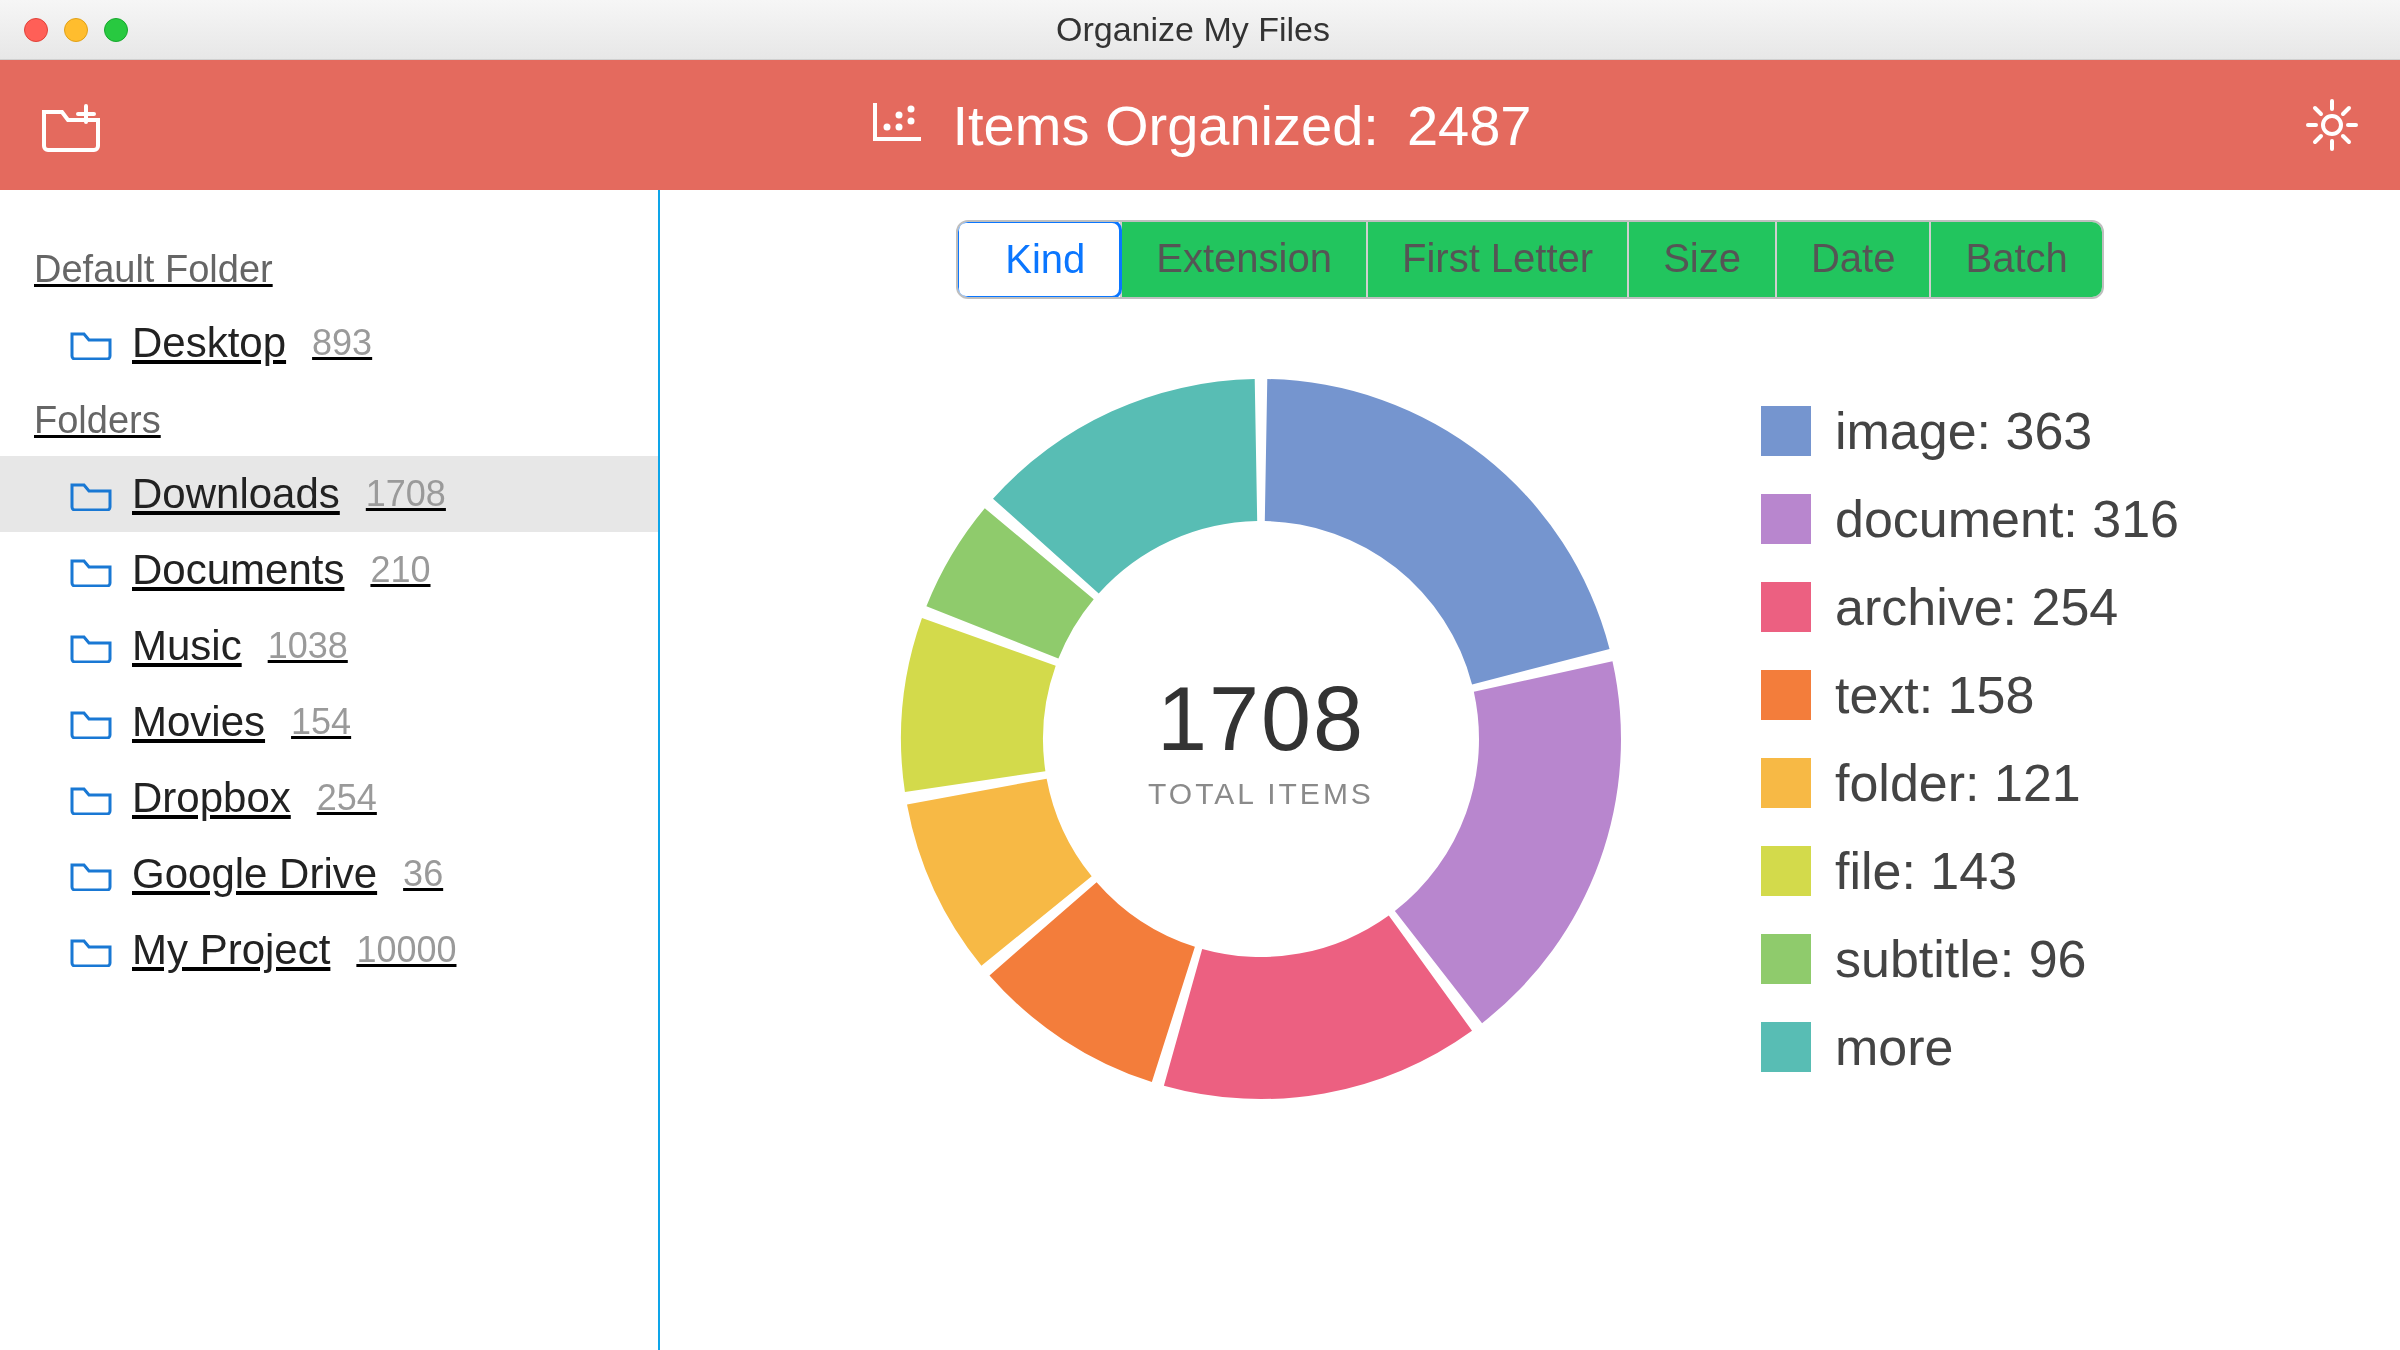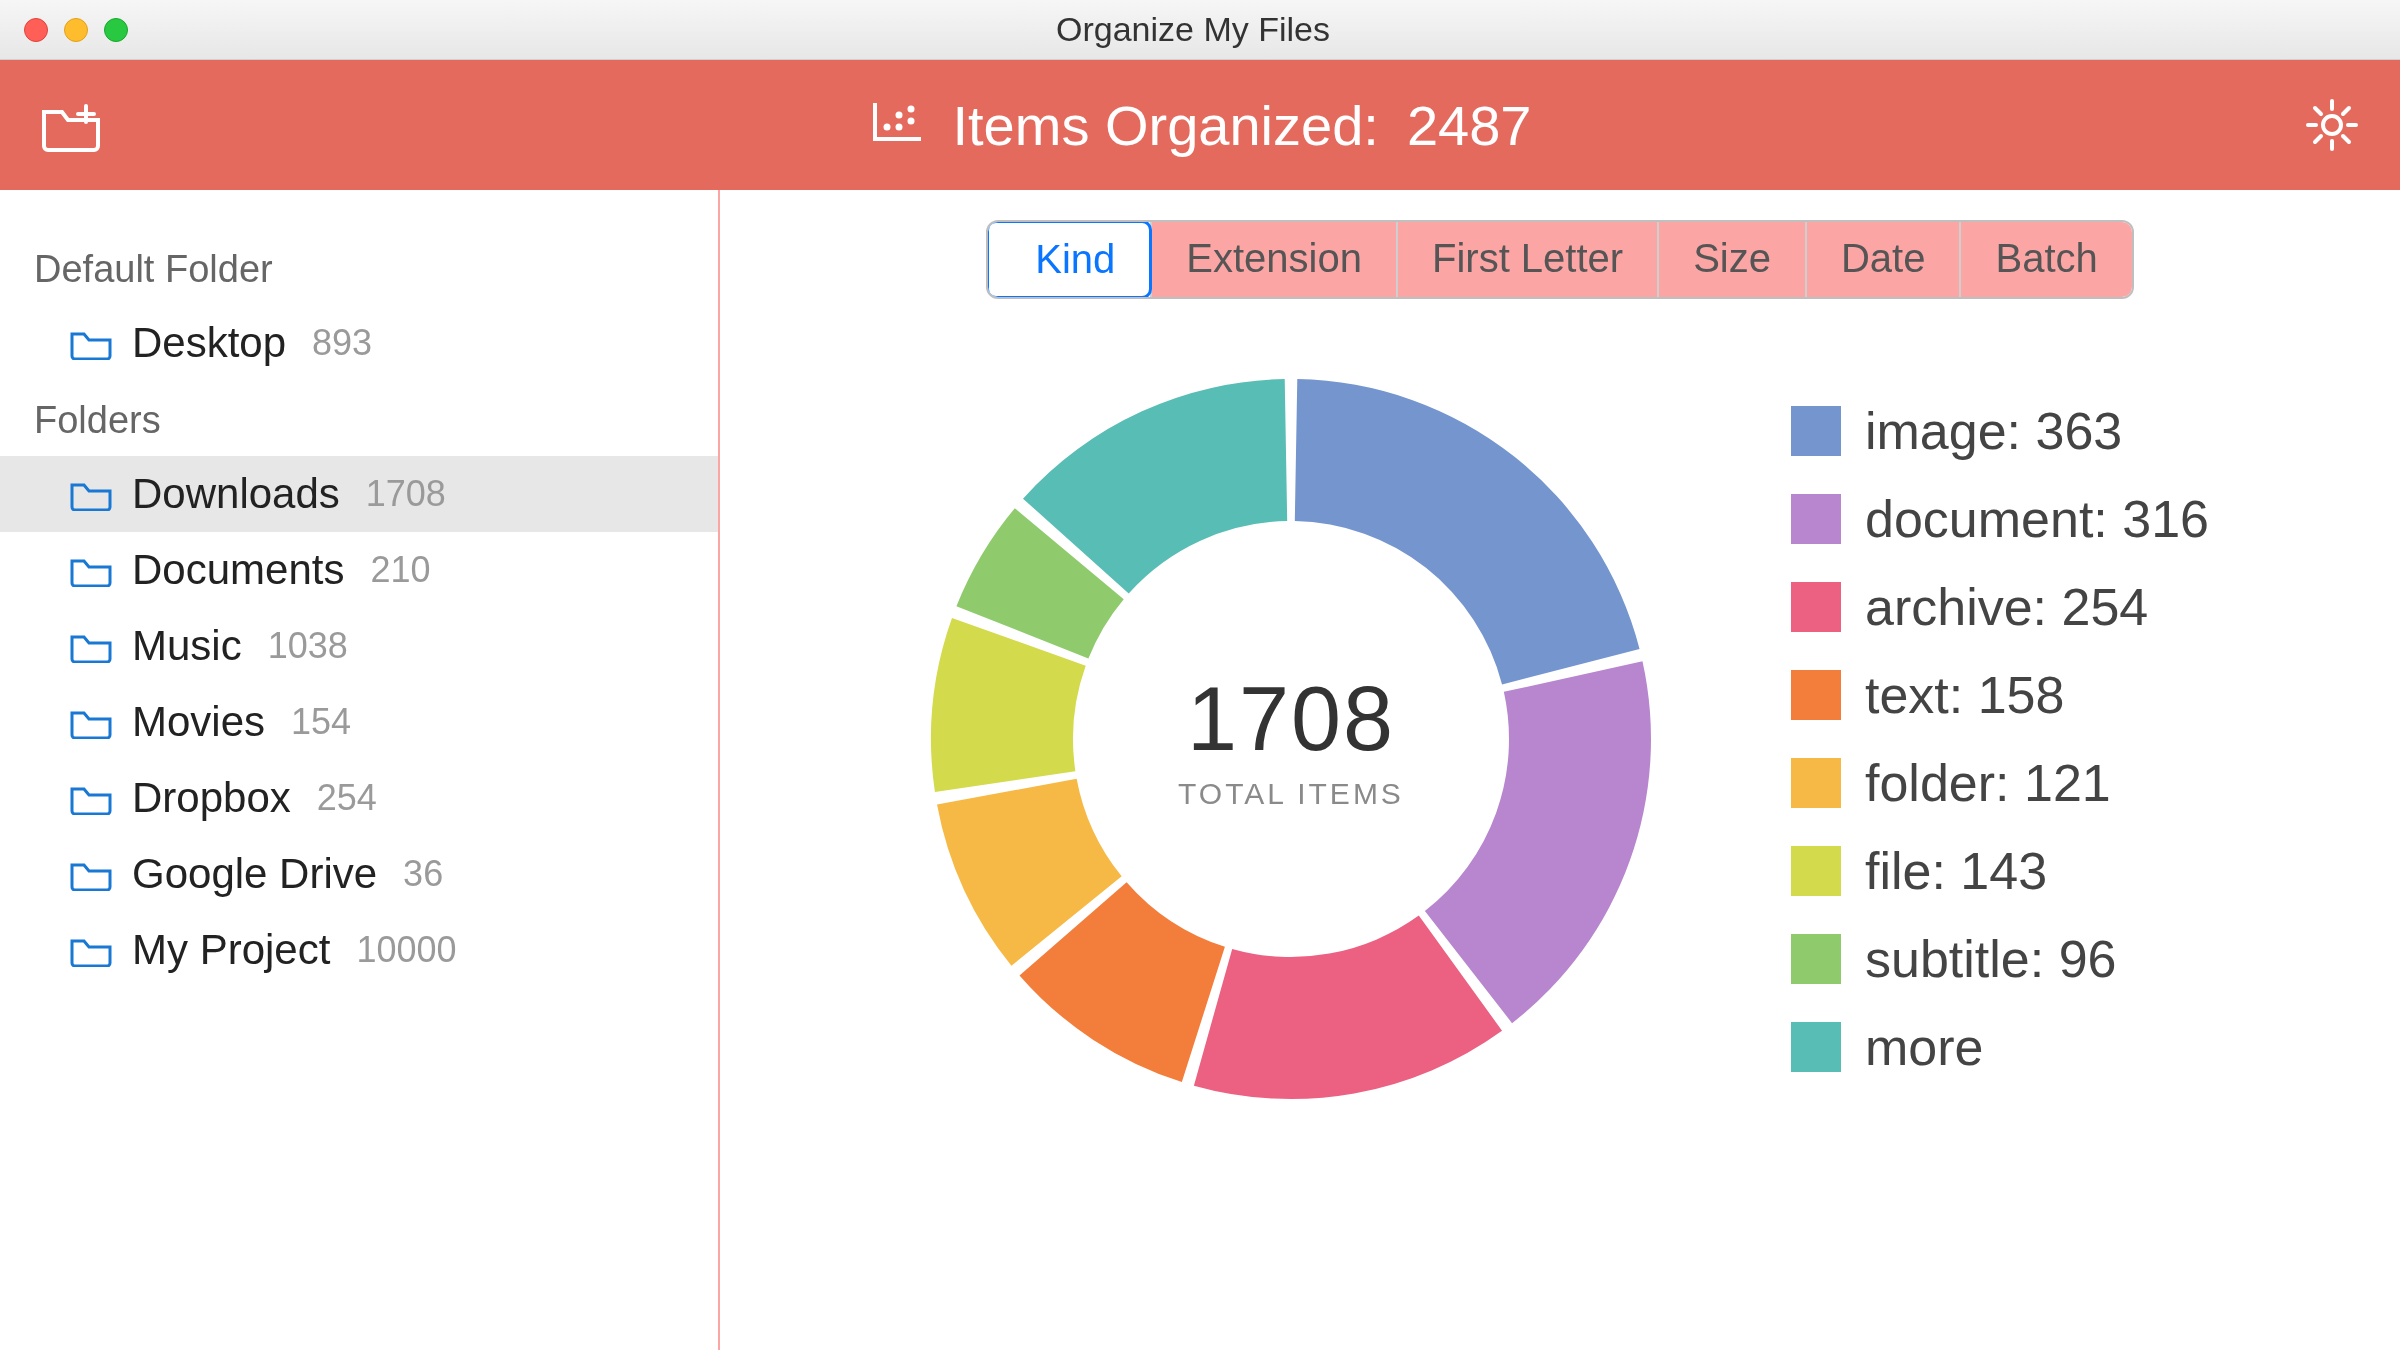--- a/index.html
+++ b/index.html
@@ -20,37 +20,37 @@
   .headerbar {
     height: 130px; background:#e46a5e; display:flex; align-items:center;
     justify-content:space-between; padding:0 40px; color:#fff;
   }
   .hb-left, .hb-right { width:90px; display:flex; align-items:center; }
   .hb-right { justify-content:flex-end; }
   .hb-center { display:flex; align-items:center; gap:28px; font-size:56px; }
   .icon-btn { cursor:pointer; display:inline-flex; }
   
   .body { display:flex; height: calc(1350px - 60px - 130px); }
-  .sidebar { width: 720px; border-right: 2px solid #fca5a5; padding-top: 40px; }
+  .sidebar { width: 660px; border-right: 2px solid #0ea5e9; padding-top: 40px; text-decoration: underline; }
   .section-label { font-size: 38px; color:#666; padding: 18px 34px 14px; }
   .folder-row {
     display:flex; align-items:center; gap:20px; padding: 14px 34px 14px 70px;
     font-size: 42px; color:#222; cursor:pointer;
   }
   .folder-row .count { color:#9a9a9a; font-size:36px; margin-left:6px; }
   .folder-row.selected { background:#e7e7e7; }
   .folder-icon { width:42px; height:34px; display:inline-block; }
   
   .main { flex:1; display:flex; flex-direction:column; align-items:center; padding-top:30px; }
   .segmented {
     display:flex; border:2px solid #bfbfbf; border-radius:12px; overflow:hidden;
     margin-bottom: 40px;
   }
   .segmented .seg {
-    padding: 14px 34px; font-size:40px; color:#555; background:#fca5a5;
+    padding: 14px 34px; font-size:40px; color:#555; background:#22c55e;
     border-left:2px solid #cfcfcf; cursor:pointer;
   }
   .segmented .seg:first-child { border-left:none;padding-left:46px; }
   .segmented .seg.active { color:#0a76ff; border:3px solid #0a76ff; border-radius:10px; margin:-2px; z-index:2; background:#fff; }
   .chart-wrap { display:flex; align-items:center; gap:120px; margin-top:20px; }
   .donut-box { position:relative; width:760px; height:760px; }
   .donut-center {
     position:absolute; inset:0; display:flex; flex-direction:column;
     align-items:center; justify-content:center; pointer-events:none;
   }

